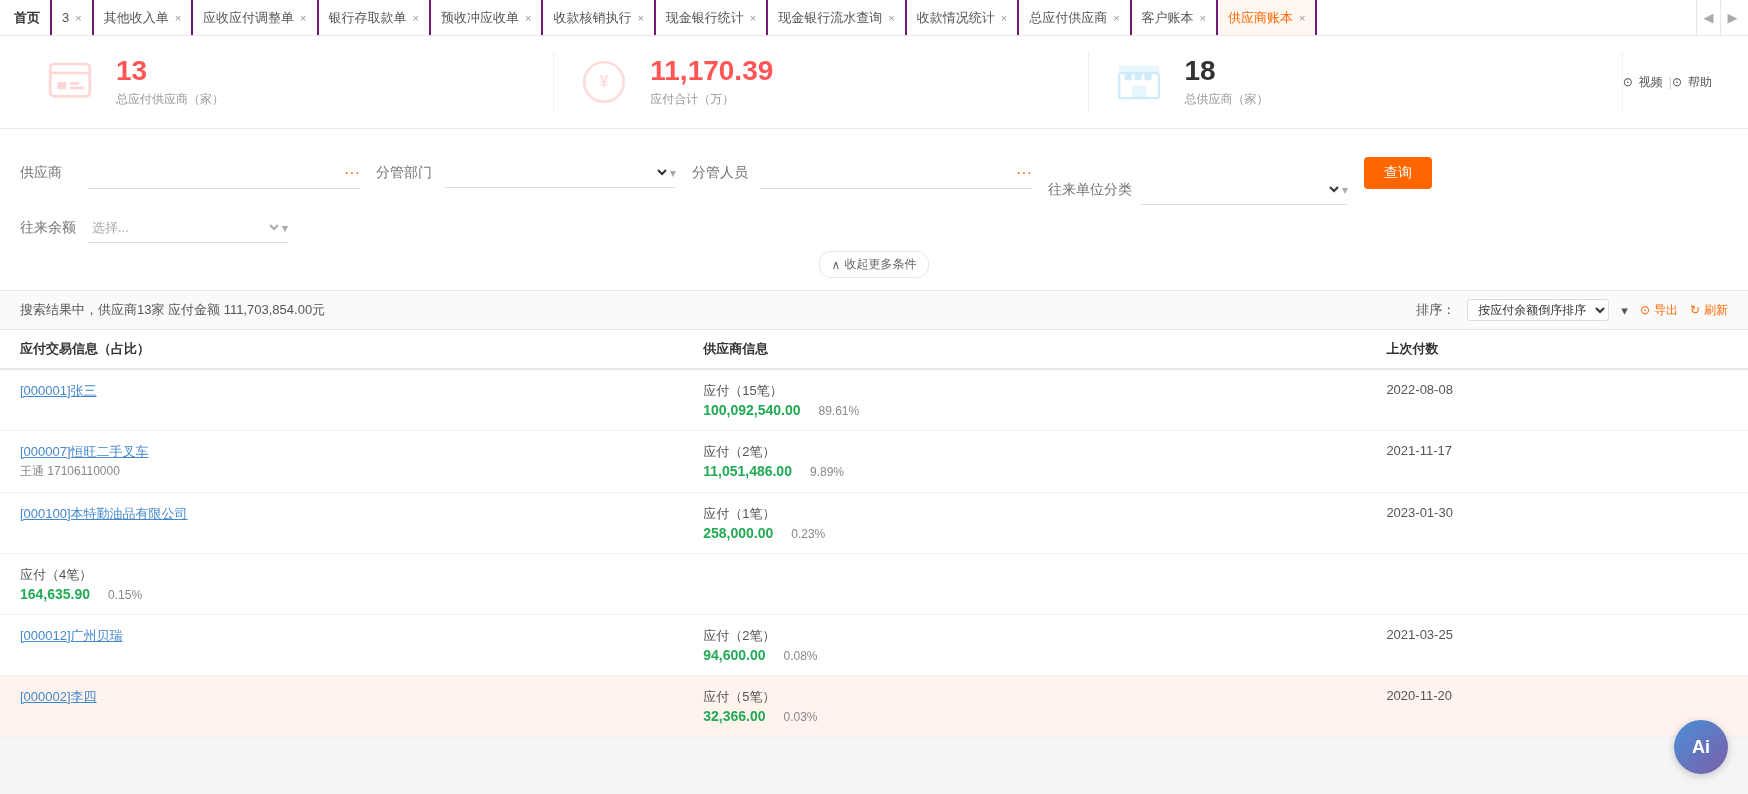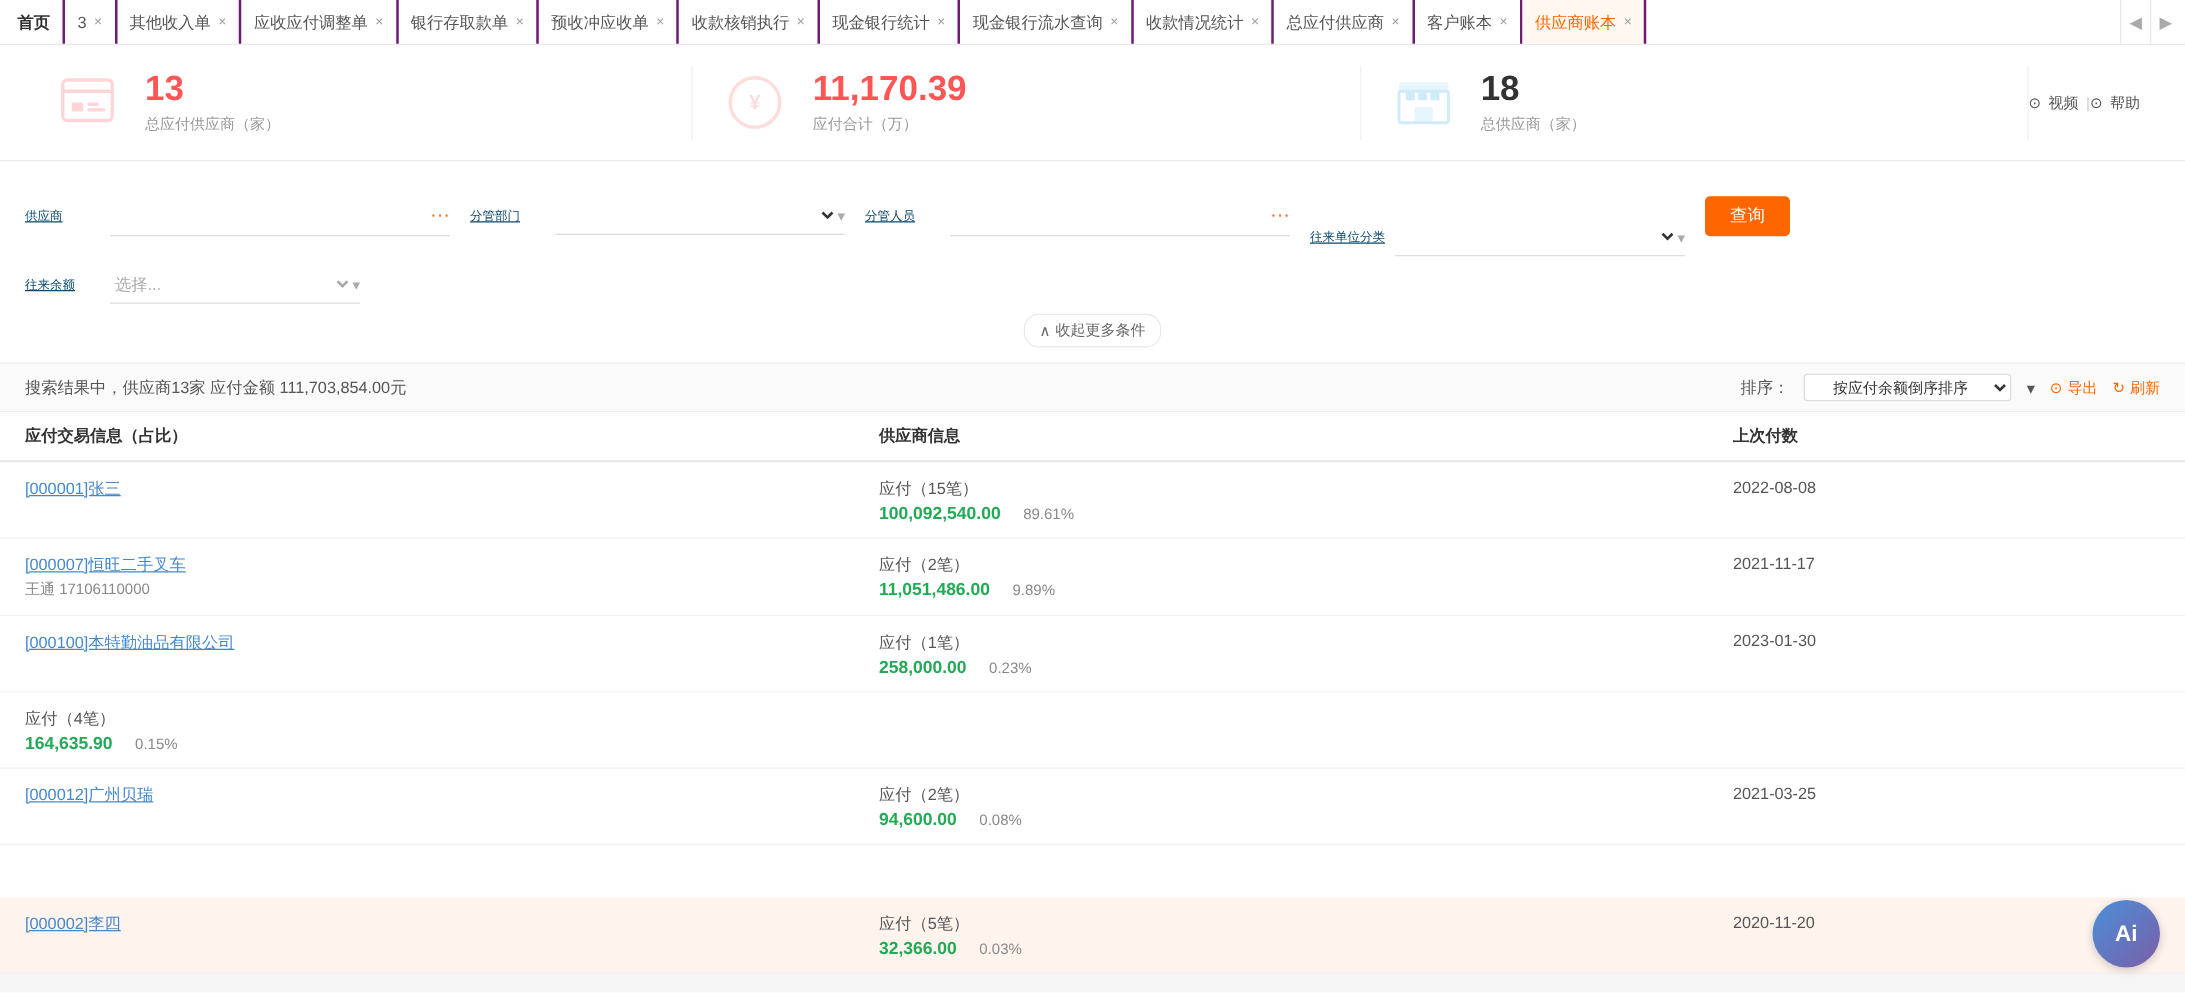--- a/index.html
+++ b/index.html
@@ -111,25 +111,24 @@
       margin-bottom: 8px;
       gap: 16px;
     }
     .filter-item {
       display: flex;
       align-items: center;
       gap: 8px;
       flex: 1;
     }
     .filter-label {
-      font-size: 10px;
-      color: #0c4a6e;
+      font-size: 14px;
+      color: #737373;
       white-space: nowrap;
       min-width: 60px;
-      text-decoration: underline;
     }
     .filter-input {
       flex: 1;
       height: 30px;
       border: none;
       border-bottom: 1px solid #ddd;
       outline: none;
       font-size: 13px;
       color: #333;
       padding: 0 6px;
@@ -197,21 +196,21 @@
       display: flex;
       align-items: center;
       gap: 12px;
       font-size: 13px;
       color: #555;
     }
     .sort-label { color: #555; }
     .sort-select {
       border: 1px solid #ddd;
       border-radius: 3px;
-      padding: 2px 18px;
+      padding: 2px 6px;
       font-size: 12px;
       color: #333;
       background: #fff;
       cursor: pointer;
     }
     .icon-btn {
       display: flex;
       align-items: center;
       gap: 4px;
       cursor: pointer;
@@ -235,21 +234,21 @@
       background: #fff;
     }
     .table-row {
       display: grid;
       grid-template-columns: 2fr 2fr 1fr;
       padding: 12px 20px;
       border-bottom: 1px solid #f0f0f0;
       align-items: start;
       background: #fff;
     }
-    .table-row.highlighted { background: #fff3ee; margin-top: 42px; }
+    .table-row.highlighted { background: #fff3ee; }
     .supplier-name {
       color: #4488cc;
       text-decoration: underline;
       cursor: pointer;
       font-size: 13px;
     }
     .supplier-sub {
       font-size: 12px;
       color: #888;
       margin-top: 2px;

